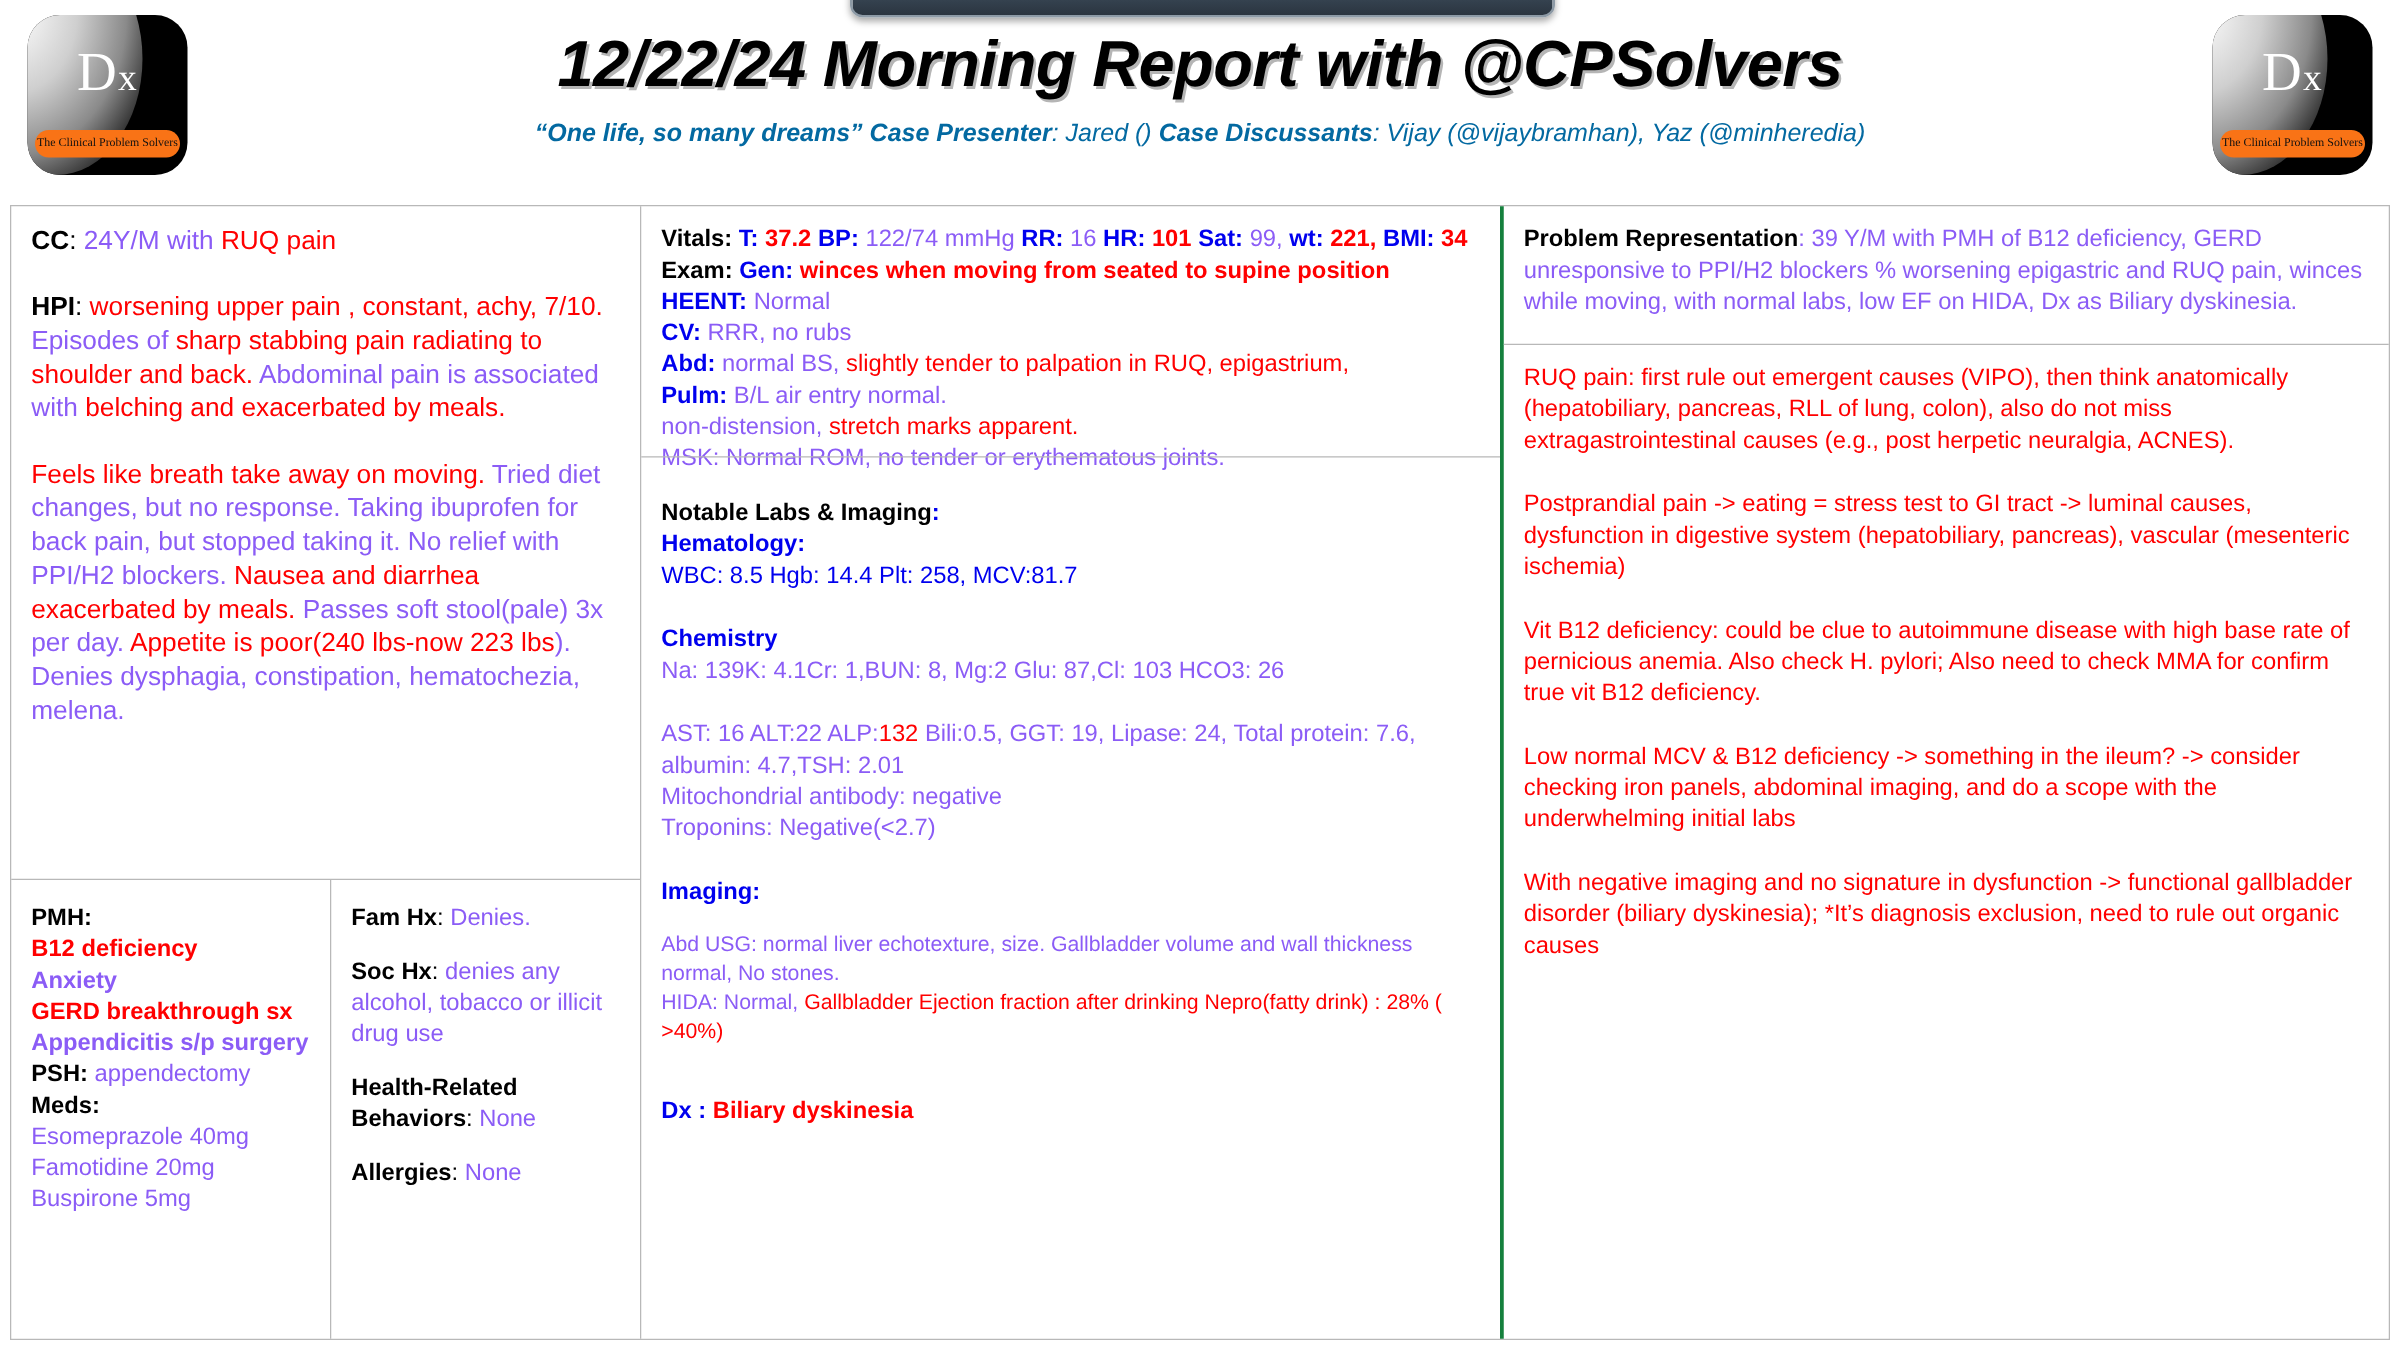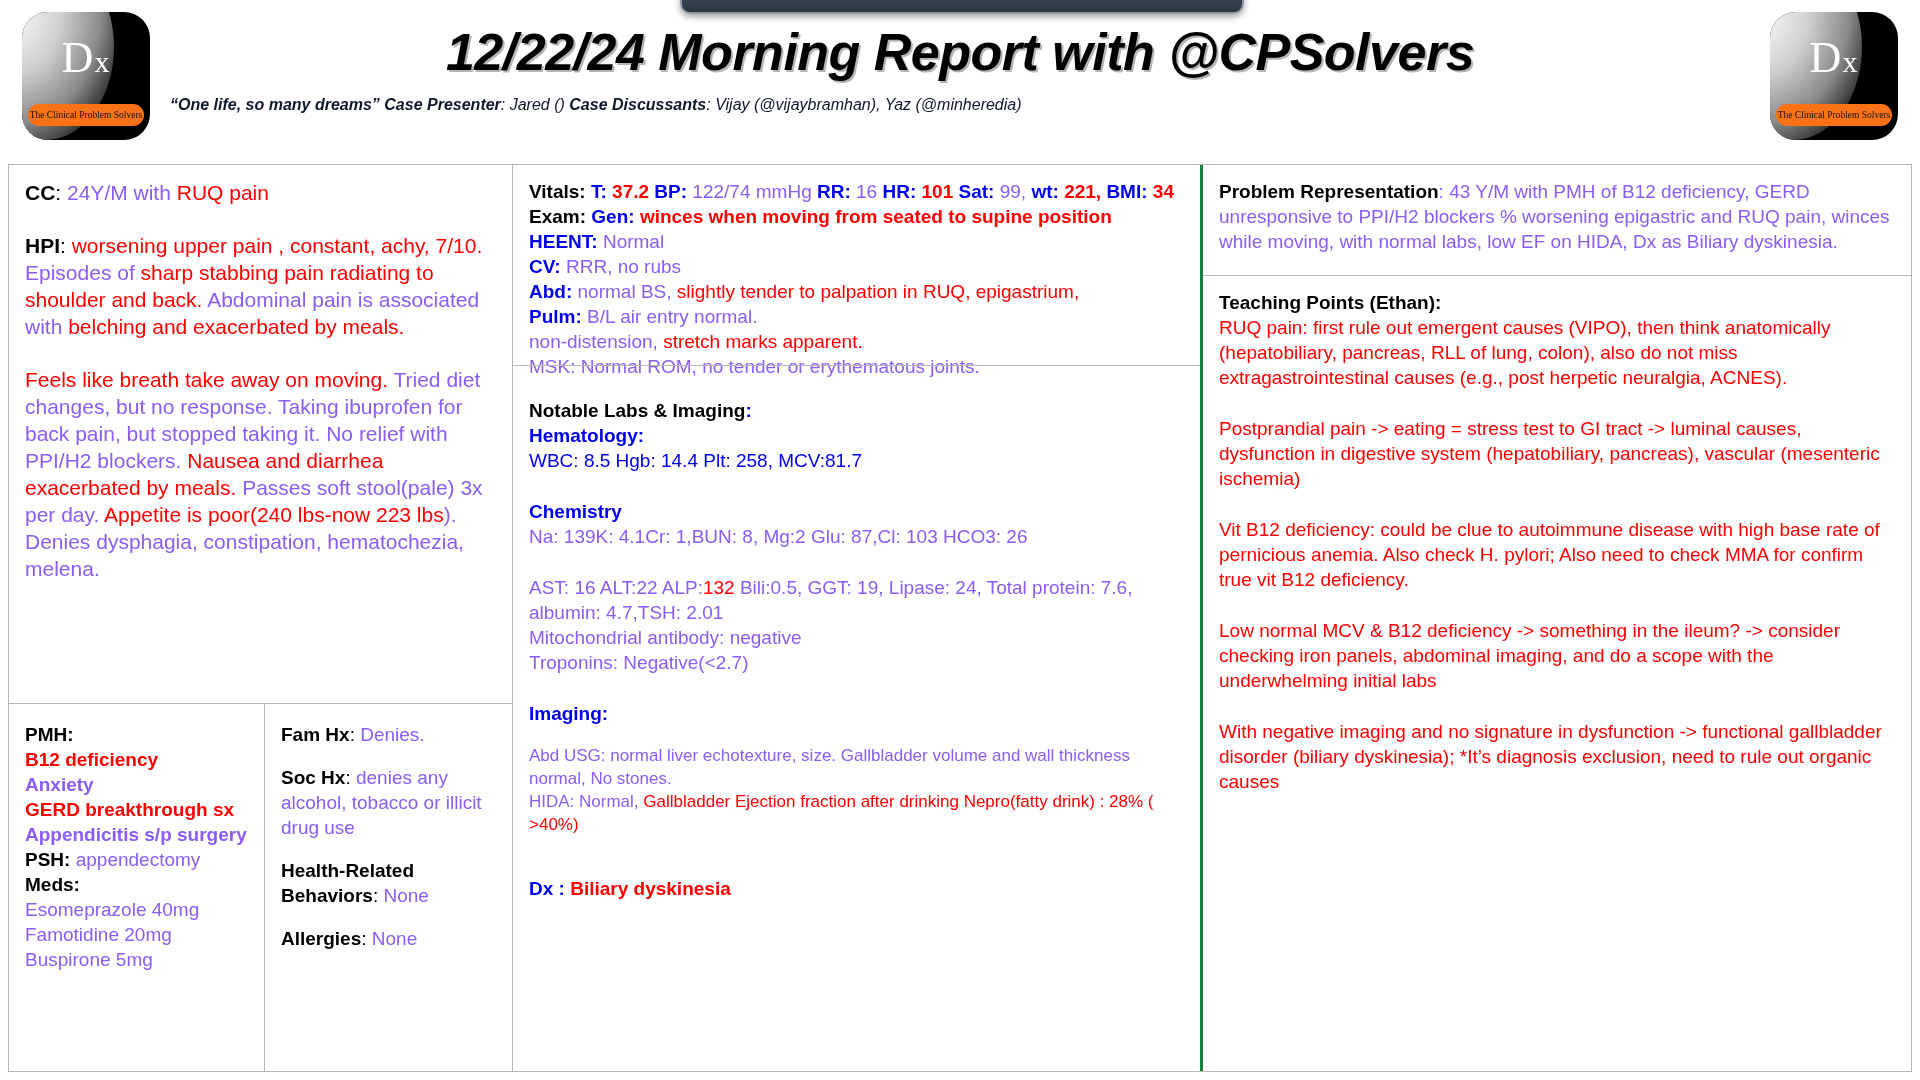--- a/index.html
+++ b/index.html
@@ -103,22 +103,23 @@
     color: #000000;
     letter-spacing: -0.5px;
     text-shadow: 2px 2px 0 rgba(120,120,120,.55);
     white-space: nowrap;
   }
   .subtitle {
     position: absolute;
     left: 170px;
     right: 170px;
     top: 96px;
-    font-size: 16px;
-    color: #0f172a;
+    text-align: center;
+    font-size: 20px;
+    color: #0369a1;
     font-style: italic;
     white-space: nowrap;
   }
   .subtitle b { font-weight: bold; font-style: italic; }
 
   
   .grid {
     position: absolute;
     left: 8px;
     top: 164px;
@@ -286,25 +287,24 @@
 
         <div class="sp-lg"></div>
 
         <p class="t sm para"><span class="bb">Dx :</span> <span class="rb">Biliary dyskinesia</span></p>
       </div>
     </div>
 
     <div class="col col-right">
 
       <div class="cell pr-cell">
-        <p class="t sm para"><span class="k">Problem Representation</span><span class="b">: 43 Y/M with PMH of B12 deficiency, GERD unresponsive to PPI/H2 blockers % worsening epigastric and RUQ pain, winces while moving, with normal labs, low EF on HIDA, Dx as Biliary dyskinesia.</span></p>
+        <p class="t sm para"><span class="k">Problem Representation</span><span class="b">: 39 Y/M with PMH of B12 deficiency, GERD unresponsive to PPI/H2 blockers % worsening epigastric and RUQ pain, winces while moving, with normal labs, low EF on HIDA, Dx as Biliary dyskinesia.</span></p>
       </div>
 
       <div class="cell tp-cell divider-top">
-        <p class="t sm para"><span class="k">Teaching Points (Ethan):</span></p>
         <div id="tpList">
             <p class="t sm para r">RUQ pain: first rule out emergent causes (VIPO), then think anatomically (hepatobiliary, pancreas, RLL of lung, colon), also do not miss extragastrointestinal causes (e.g., post herpetic neuralgia, ACNES).</p>
             <div class="sp"></div>
             <p class="t sm para r">Postprandial pain -&gt; eating = stress test to GI tract -&gt; luminal causes, dysfunction in digestive system (hepatobiliary, pancreas), vascular (mesenteric ischemia)</p>
             <div class="sp"></div>
             <p class="t sm para r">Vit B12 deficiency: could be clue to autoimmune disease with high base rate of pernicious anemia. Also check H. pylori; Also need to check MMA for confirm true vit B12 deficiency.</p>
             <div class="sp"></div>
             <p class="t sm para r">Low normal MCV &amp; B12 deficiency -&gt; something in the ileum? -&gt; consider checking iron panels, abdominal imaging, and do a scope with the underwhelming initial labs</p>
             <div class="sp"></div>
             <p class="t sm para r">With negative imaging and no signature in dysfunction -&gt; functional gallbladder disorder (biliary dyskinesia); *It’s diagnosis exclusion, need to rule out organic causes</p>

